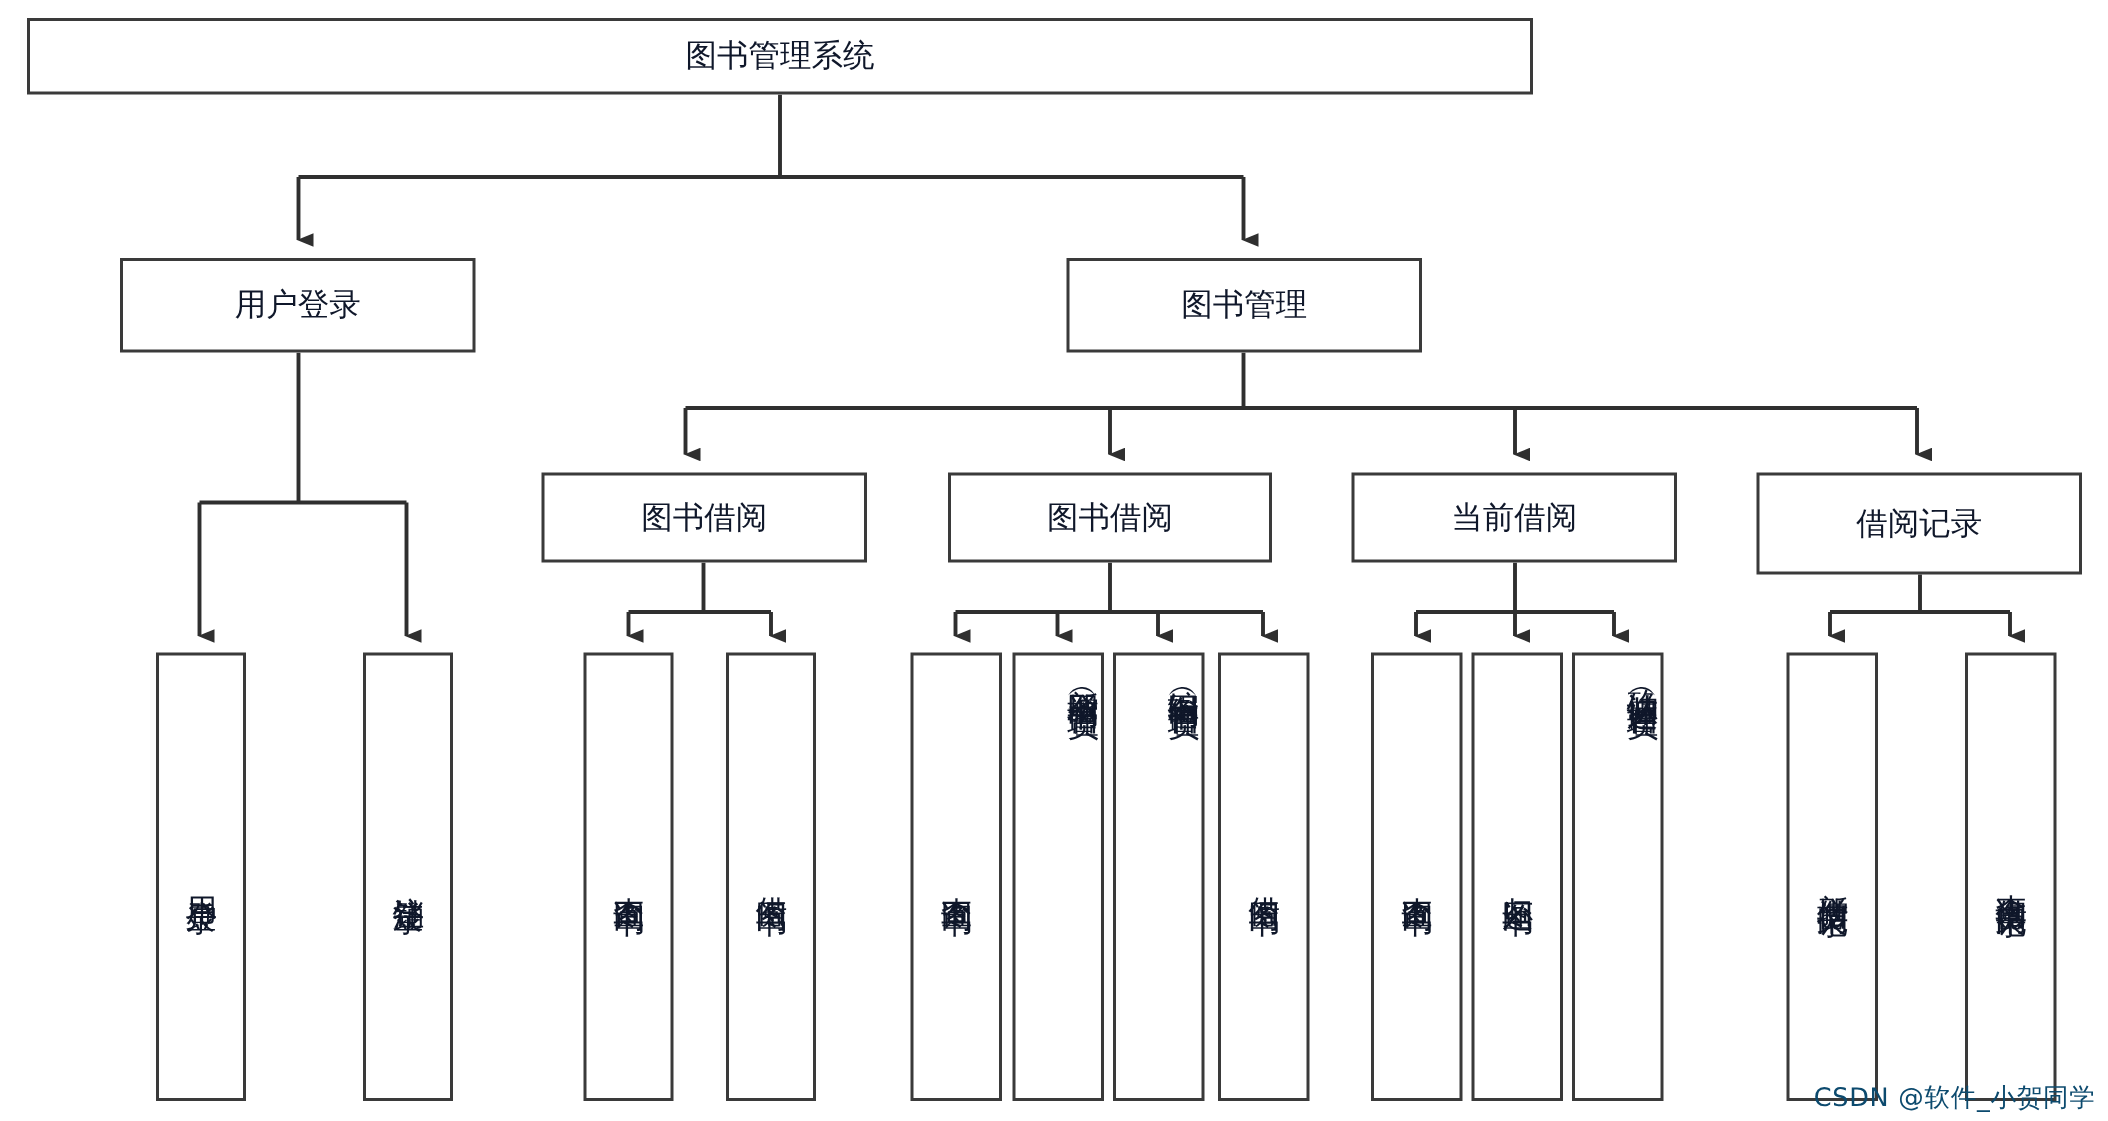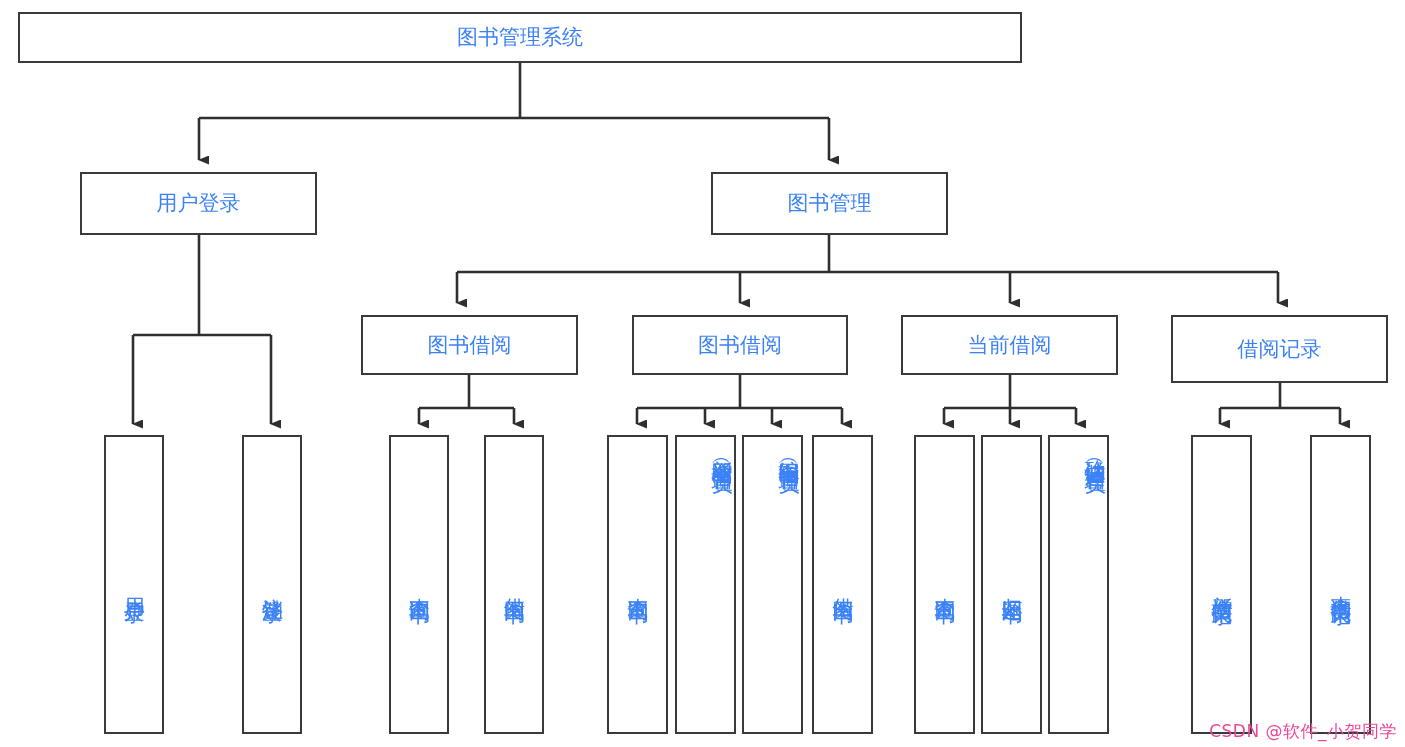--- a/index.html
+++ b/index.html
@@ -10,21 +10,21 @@
   svg.edges{position:absolute;left:0;top:0;width:1405px;height:747px;pointer-events:none;}
 
   .node{
     position:absolute;
     box-sizing:border-box;
     background:#ffffff;
     border:2px solid #3a3a3a;
     display:flex;
     align-items:center;
     justify-content:center;
-    color:#3b82f6;
+    color:#0f172a;
     line-height:1.18;
   }
   .node.h{ font-size:21px; }
   .node.root{ font-size:21px; }
   .node.leaf{
     font-size:21px;
     writing-mode:vertical-rl;
     text-orientation:upright;
     align-items:flex-start;
     justify-content:flex-start;
@@ -32,21 +32,21 @@
     letter-spacing:2px;
     white-space:nowrap;
   }
   .node.leaf.mid{ align-items:center; justify-content:center; padding-top:0; }
 
   .watermark{
     position:absolute;
     right:8px;
     bottom:4px;
     font-size:17px;
-    color:#ec4899;
+    color:#0c4a6e;
     letter-spacing:0.5px;
     white-space:nowrap;
   }
 </style>
 </head>
 <body>
 
 <div id="stage">
 
   <svg class="edges" viewBox="0 0 1405 747" xmlns="http://www.w3.org/2000/svg">

